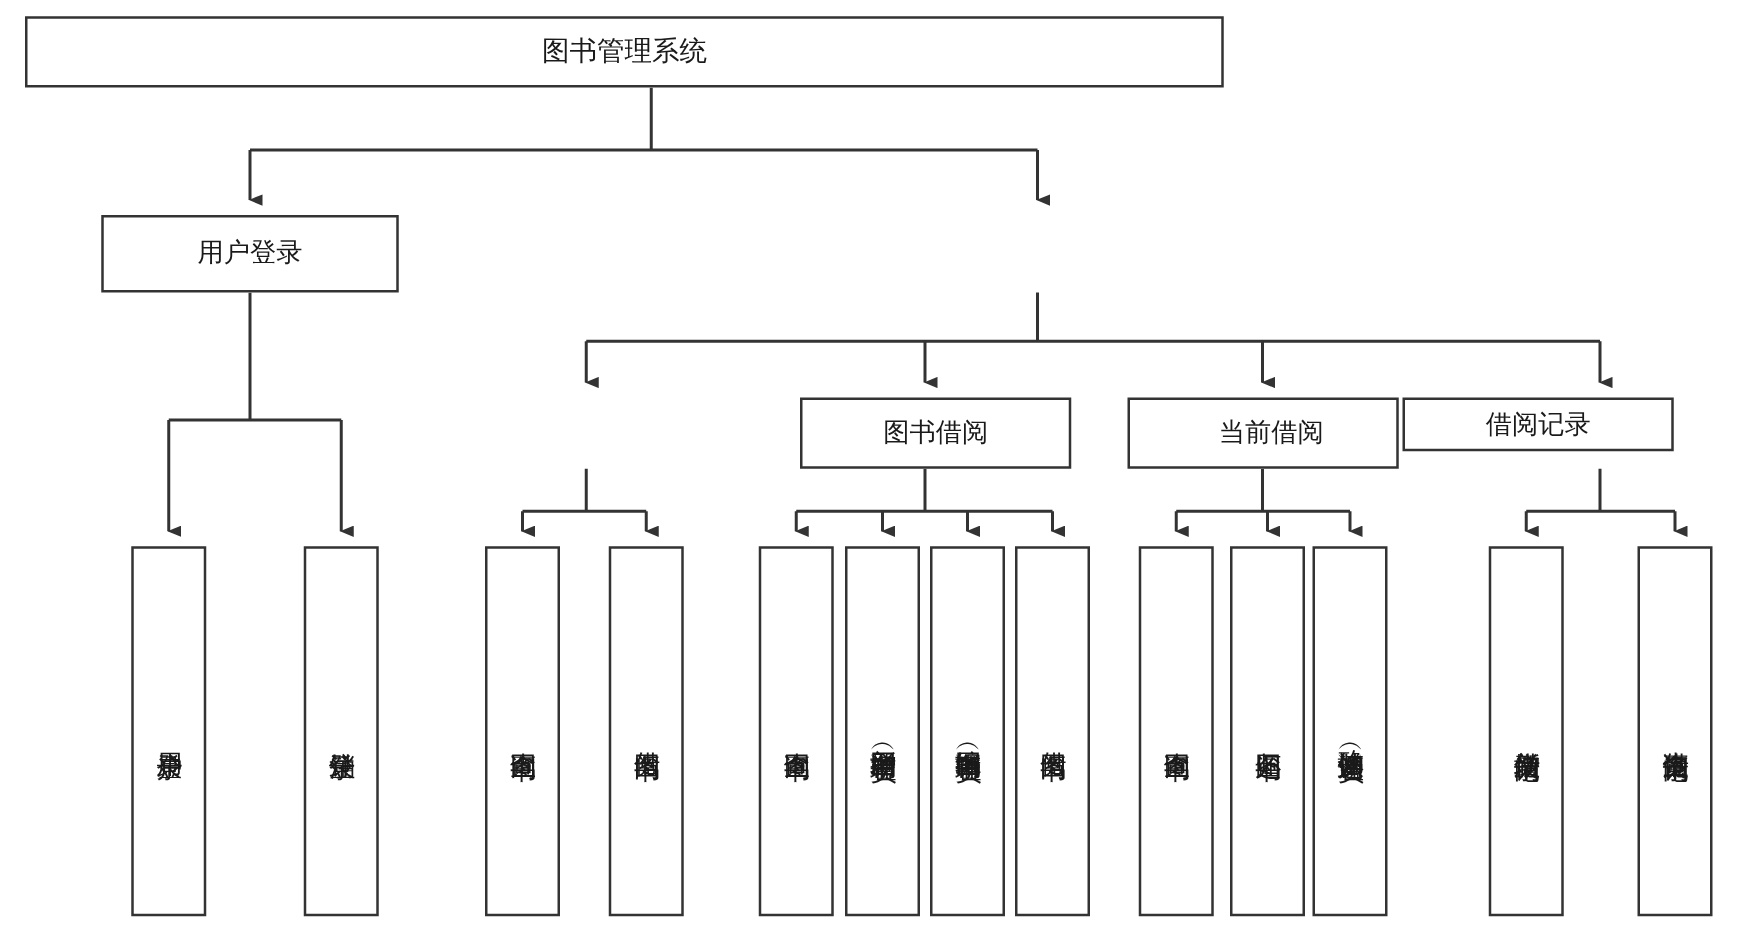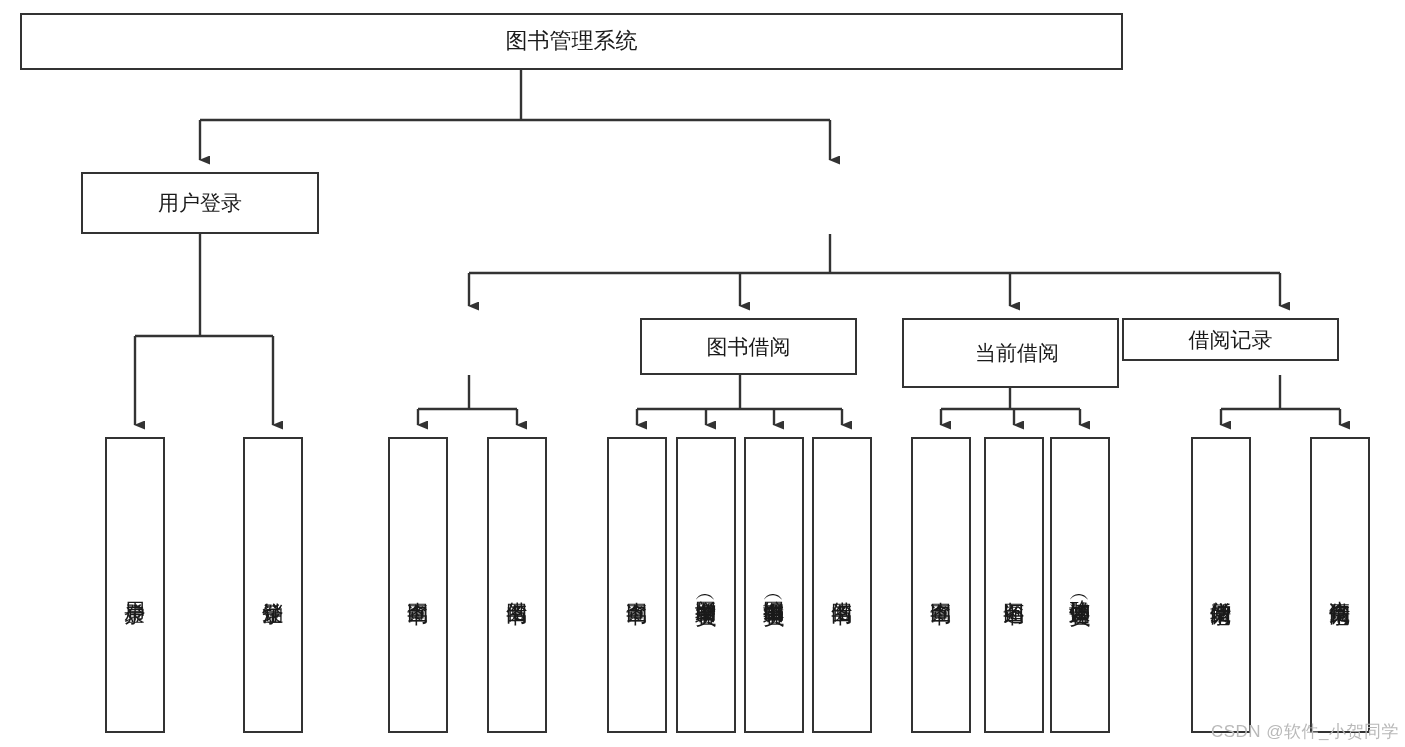--- a/index.html
+++ b/index.html
@@ -89,36 +89,35 @@
       <path d="M1014,409 L1014,425" marker-end="url(#arrow)"></path>
       <path d="M1080,409 L1080,425" marker-end="url(#arrow)"></path>
 
       <path d="M1280,375 L1280,409"></path>
       <path d="M1221,409 L1340,409"></path>
       <path d="M1221,409 L1221,425" marker-end="url(#arrow)"></path>
       <path d="M1340,409 L1340,425" marker-end="url(#arrow)"></path>
     </g>
   </svg>
 
-  <div class="node node-h root" style="left: 20px; top: 13px; width: 1103px; height: 57px;">图书管理系统</div>
+  <div class="node node-h root" style="left: 20px; top: 13px; width: 959px; height: 57px;">图书管理系统</div>
 
   <div class="node node-h" style="left: 81px; top: 172px; width: 238px; height: 62px;">用户登录</div>
 
   <div class="node node-h" style="left: 640px; top: 318px; width: 217px; height: 57px;">图书借阅</div>
-  <div class="node node-h" style="left: 902px; top: 318px; width: 217px; height: 70px; padding-left: 13px;">当前借阅</div>
+  <div class="node node-h" style="left: 902px; top: 318px; width: 217px; height: 57px; padding-left: 13px;">当前借阅</div>
   <div class="node node-h" style="left: 1122px; top: 318px; width: 217px; height: 43px;">借阅记录</div>
 
   <div class="node node-v" style="left: 105px; top: 437px; width: 60px; height: 296px;">用户登录</div>
   <div class="node node-v" style="left: 243px; top: 437px; width: 60px; height: 296px;">注销登录</div>
   <div class="node node-v" style="left: 388px; top: 437px; width: 60px; height: 296px;">查询图书</div>
   <div class="node node-v" style="left: 487px; top: 437px; width: 60px; height: 296px;">借阅图书</div>
   <div class="node node-v" style="left: 607px; top: 437px; width: 60px; height: 296px;">查询图书</div>
   <div class="node node-v" style="left: 676px; top: 437px; width: 60px; height: 296px;">新增图书（管理员）</div>
   <div class="node node-v" style="left: 744px; top: 437px; width: 60px; height: 296px;">编辑图书（管理员）</div>
   <div class="node node-v" style="left: 812px; top: 437px; width: 60px; height: 296px;">借阅图书</div>
   <div class="node node-v" style="left: 911px; top: 437px; width: 60px; height: 296px;">查询图书</div>
   <div class="node node-v" style="left: 984px; top: 437px; width: 60px; height: 296px;">归还图书</div>
   <div class="node node-v" style="left: 1050px; top: 437px; width: 60px; height: 296px;">确认归还（管理员）</div>
   <div class="node node-v" style="left: 1191px; top: 437px; width: 60px; height: 296px;">新增借阅记录</div>
   <div class="node node-v" style="left: 1310px; top: 437px; width: 60px; height: 296px;">查询借阅记录</div>
 
-  <div class="watermark">CSDN @软件_小贺同学</div>
 </div>
 
 </body></html>

